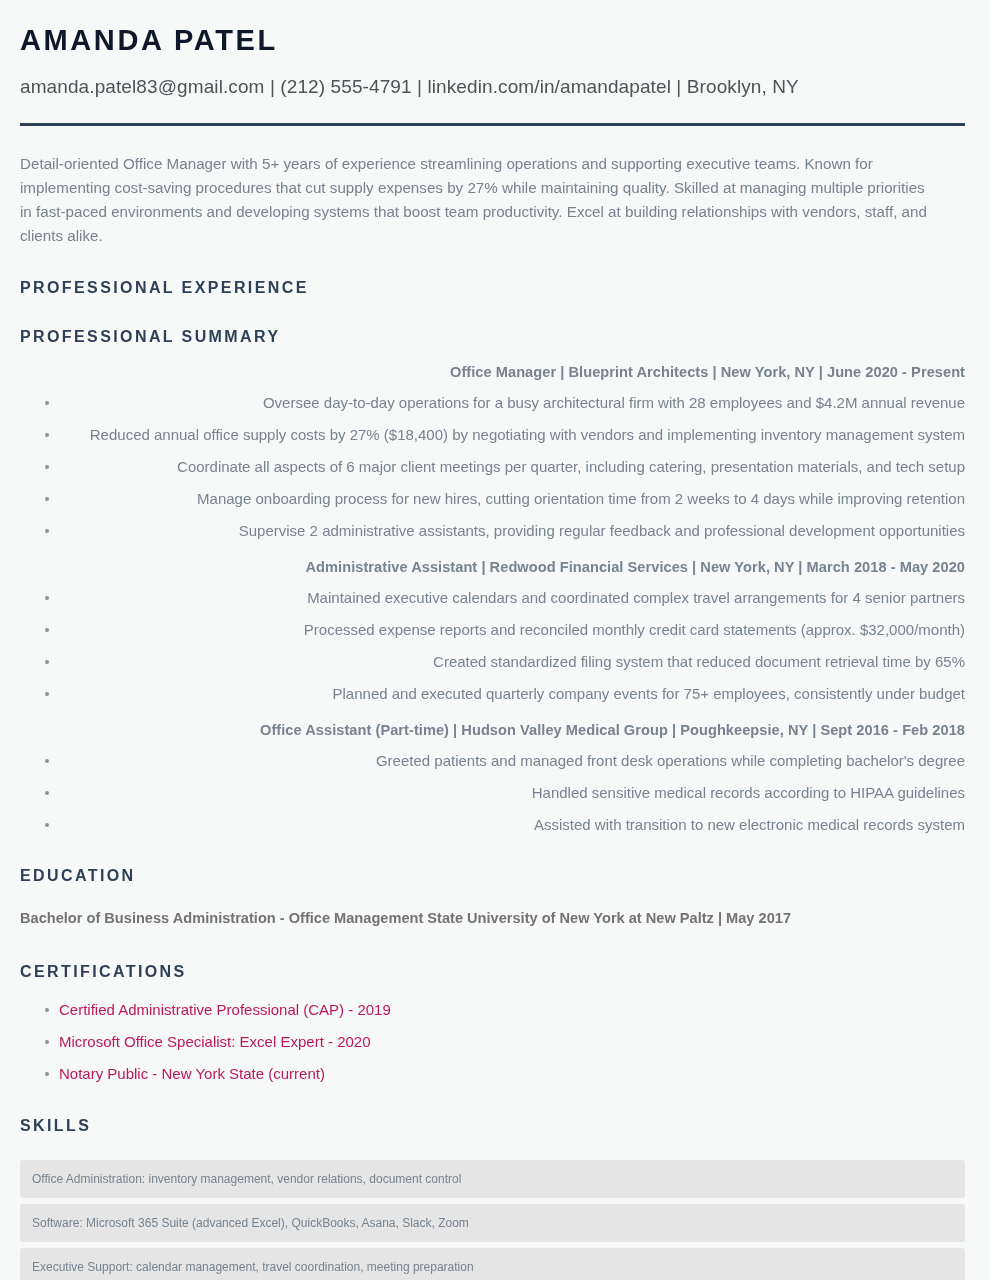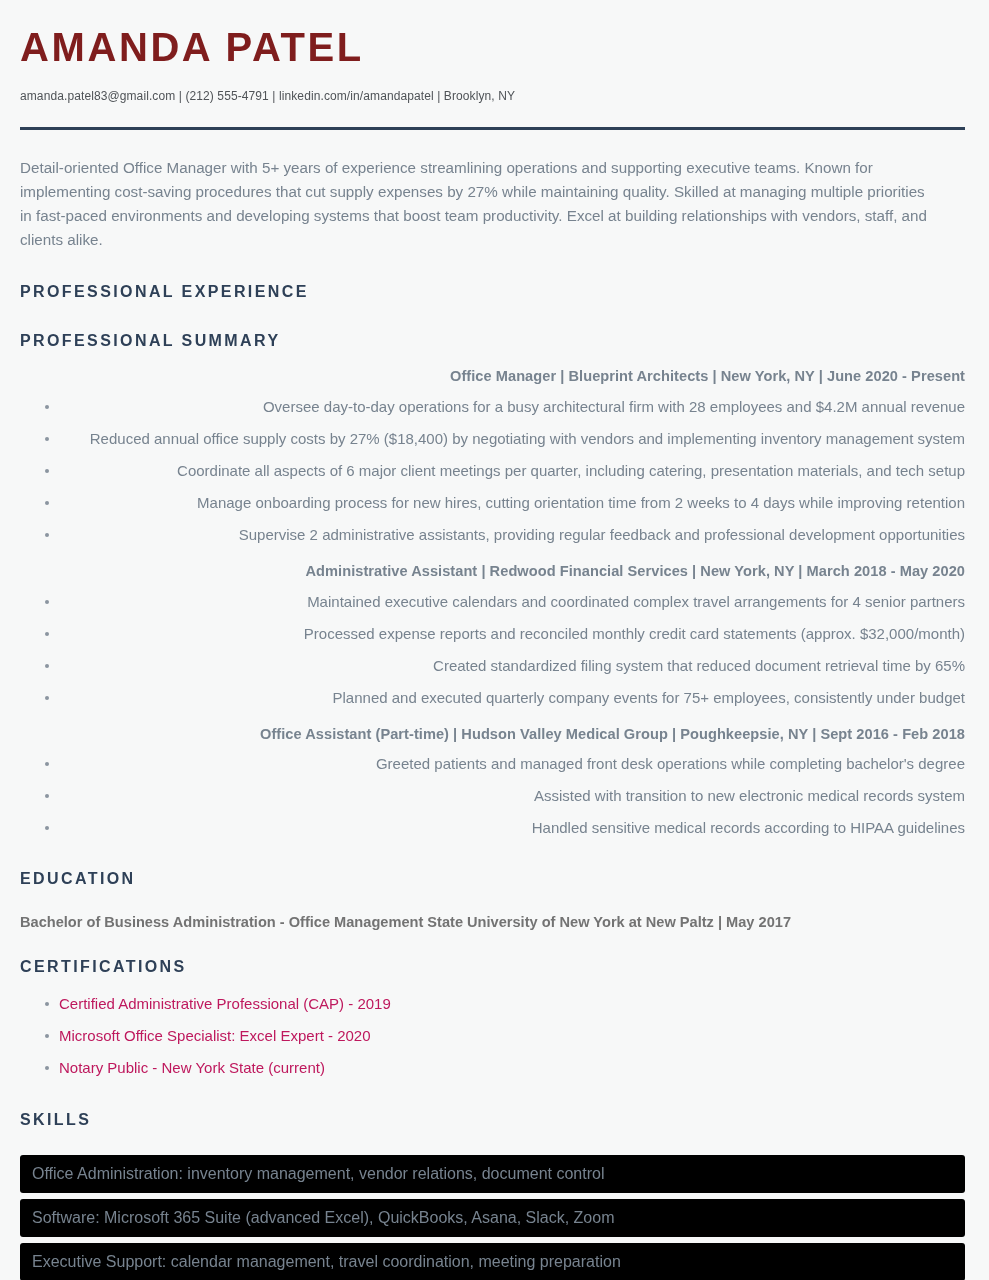--- a/index.html
+++ b/index.html
@@ -19,29 +19,29 @@
     min-height: 1280px;
     box-sizing: border-box;
     padding: 22px 24px 0 20px;
     background: #f7f8f8;
   }
 
   
   .name {
     margin: 0;
     padding: 0;
-    font-size: 40px;
+    font-size: 29px;
     font-weight: 700;
     letter-spacing: 2.6px;
-    color: #7f1d1d;
+    color: #0f172a;
     line-height: 1.25;
   }
   .contact-line {
     margin: 16px 0 0 0;
-    font-size: 12px;
+    font-size: 19px;
     color: #4f5357;
     line-height: 1.4;
     letter-spacing: 0.1px;
   }
   .header-rule {
     margin: 22px 0 0 0;
     height: 3px;
     background: #2e4057;
     border: 0;
     width: 100%;
@@ -62,21 +62,21 @@
     padding: 0;
     font-size: 16px;
     font-weight: 700;
     letter-spacing: 2.4px;
     color: #2e4057;
     line-height: 1.3;
   }
   .sec-summary   { margin-top: 28px; }
   .sec-experience{ margin-top: 30px; }
   .sec-education { margin-top: 30px; }
-  .sec-certs     { margin-top: 24px; }
+  .sec-certs     { margin-top: 33px; }
   .sec-skills    { margin-top: 31px; }
 
   
   .job {
     margin-top: 16px;
     text-align: right;
   }
   .job-heading {
     margin: 0;
     font-size: 14.6px;
@@ -153,23 +153,23 @@
     margin: 24px 0 0 0;
     padding: 0;
     list-style: none;
   }
   .skill-bar {
     box-sizing: border-box;
     margin: 0 0 6px 0;
     margin-left: 0;
     width: 945px;
     padding: 10px 12px;
-    background: #000000;
+    background: #e5e5e5;
     border-radius: 3px;
-    font-size: 16px;
+    font-size: 12px;
     line-height: 18px;
     color: #77838f;
   }
 </style>
 </head>
 <body>
 
 <div class="page">
 
   <h1 class="name">AMANDA PATEL</h1>
@@ -202,22 +202,22 @@
       <li>Processed expense reports and reconciled monthly credit card statements (approx. $32,000/month)</li>
       <li>Created standardized filing system that reduced document retrieval time by 65%</li>
       <li>Planned and executed quarterly company events for 75+ employees, consistently under budget</li>
     </ul>
   </div>
 
   <div class="job">
     <div class="job-heading">Office Assistant (Part-time) | Hudson Valley Medical Group | Poughkeepsie, NY | Sept 2016 - Feb 2018</div>
     <ul class="bullets">
       <li>Greeted patients and managed front desk operations while completing bachelor's degree</li>
+      <li>Handled sensitive medical records according to HIPAA guidelines</li>
       <li>Assisted with transition to new electronic medical records system</li>
-      <li>Handled sensitive medical records according to HIPAA guidelines</li>
     </ul>
   </div>
 
   <h2 class="section-heading sec-education">EDUCATION</h2>
 
   <div class="education-entry">Bachelor of Business Administration - Office Management State University of New York at New Paltz | May 2017</div>
 
   <h2 class="section-heading sec-certs">CERTIFICATIONS</h2>
 
   <ul class="cert-bullets">

